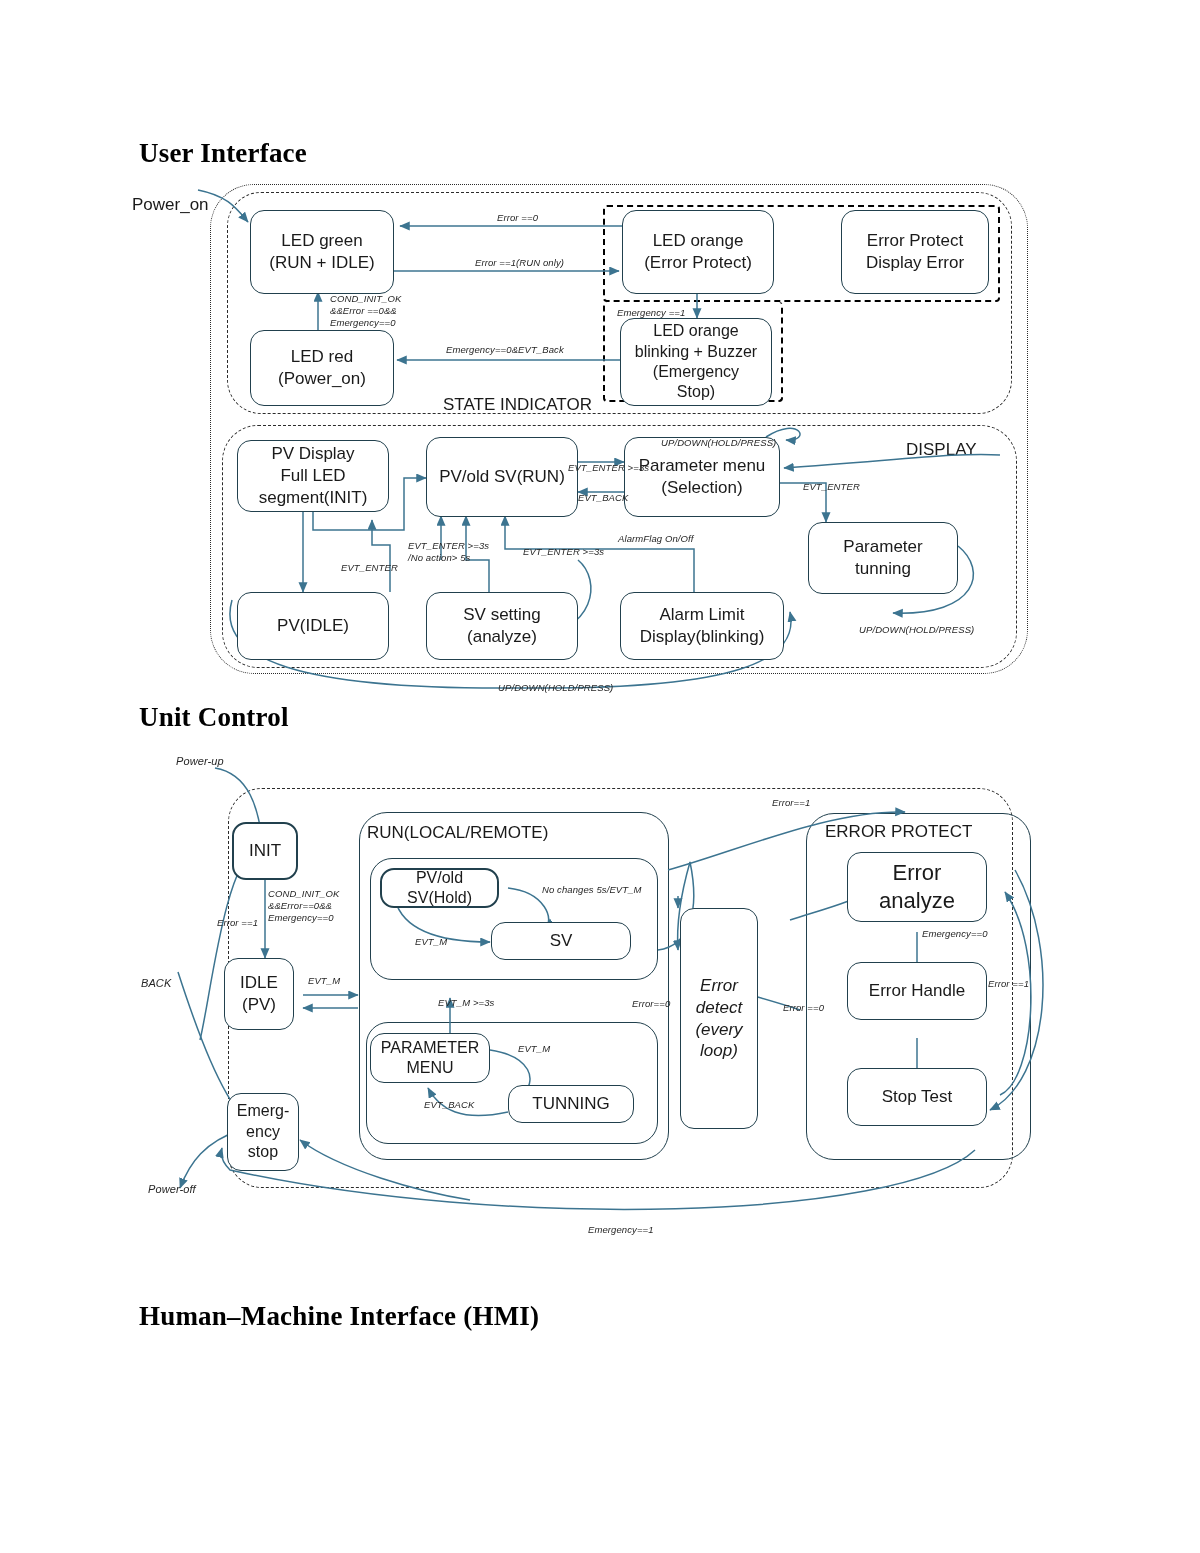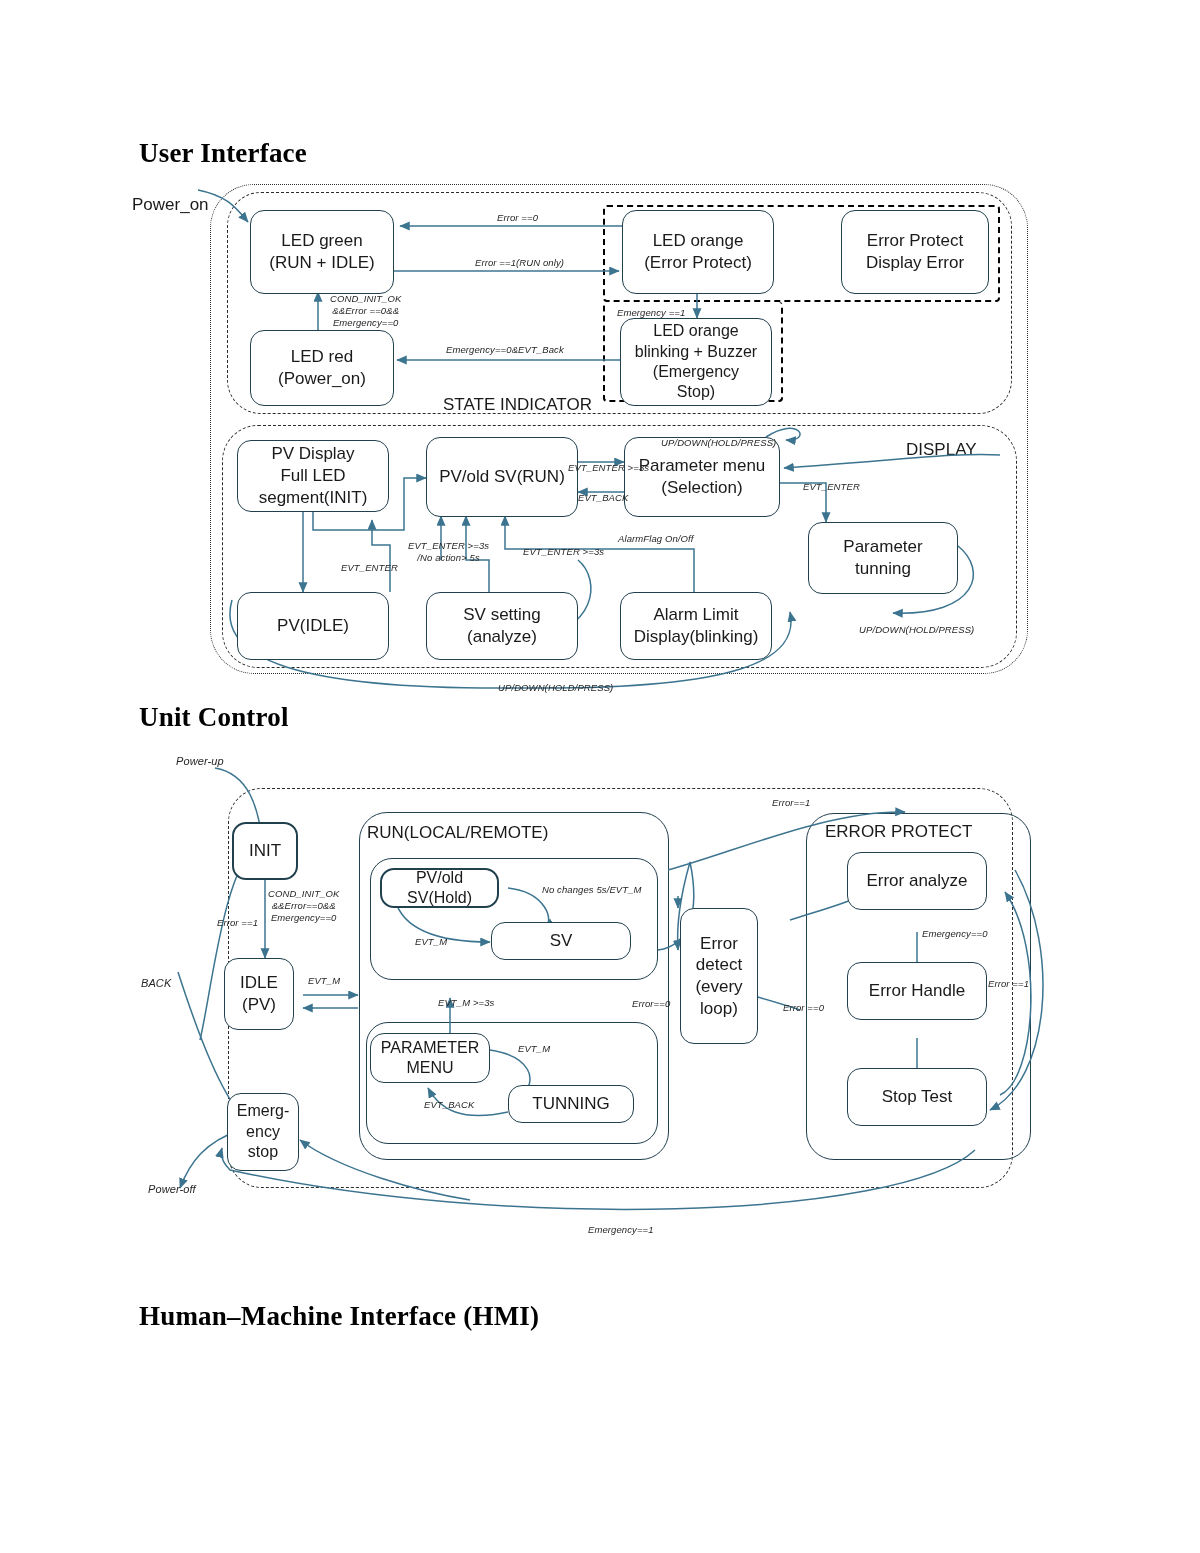--- a/index.html
+++ b/index.html
@@ -87,21 +87,20 @@
 
   
   .elabel {
     position: absolute;
     font-size: 9.5px;
     font-style: italic;
     color: #262626;
     white-space: pre;
     line-height: 1.25;
     letter-spacing: 0.1px;
-    text-align: center;
   }
   .elabel.lg { font-size: 11px; }
 
   .free-label {
     position: absolute;
     font-size: 17px;
     color: #1a1a1a;
     white-space: nowrap;
   }
 </style>
@@ -224,21 +223,21 @@
 
 <div class="node" style="left:237px; top:592px; width:152px; height:68px; font-size:17px;">
   <span style="white-space:pre-line">PV(IDLE)</span>
 </div>
 
 <div class="node" style="left:426px; top:592px; width:152px; height:68px; font-size:17px;">
   <span style="white-space:pre-line">SV setting
 (analyze)</span>
 </div>
 
-<div class="node" style="left:620px; top:592px; width:152px; height:68px; font-size:17px;">
+<div class="node" style="left:620px; top:592px; width:164px; height:68px; font-size:17px;">
   <span style="white-space:pre-line">Alarm Limit
 Display(blinking)</span>
 </div>
 
 <div class="free-label" style="left:132px; top:195px;">Power_on</div>
 <div class="elabel" style="left:497px; top:212px;">Error ==0</div>
 <div class="elabel" style="left:475px; top:257px;">Error ==1(RUN only)</div>
 <div class="elabel" style="left:330px; top:293px;">COND_INIT_OK
 &amp;&amp;Error ==0&amp;&amp;
 Emergency==0</div>
@@ -348,28 +347,28 @@
 
 <div class="node" style="left:370px; top:1033px; width:120px; height:50px; font-size:16px;">
   <span style="white-space:pre-line">PARAMETER
 MENU</span>
 </div>
 
 <div class="node" style="left:508px; top:1085px; width:126px; height:38px; font-size:17px;">
   <span style="white-space:pre-line">TUNNING</span>
 </div>
 
-<div class="node" style="left:680px; top:908px; width:78px; height:136px; font-size:17px;">
+<div class="node" style="left:680px; top:908px; width:78px; height:221px; font-size:17px;font-style:italic;">
   <span style="white-space:pre-line">Error
 detect
 (every
 loop)</span>
 </div>
 
-<div class="node" style="left:847px; top:852px; width:140px; height:58px; font-size:17px;">
+<div class="node" style="left:847px; top:852px; width:140px; height:70px; font-size:22px;">
   <span style="white-space:pre-line">Error analyze</span>
 </div>
 
 <div class="node" style="left:847px; top:962px; width:140px; height:58px; font-size:17px;">
   <span style="white-space:pre-line">Error Handle</span>
 </div>
 
 <div class="node" style="left:847px; top:1068px; width:140px; height:58px; font-size:17px;">
   <span style="white-space:pre-line">Stop Test</span>
 </div>

